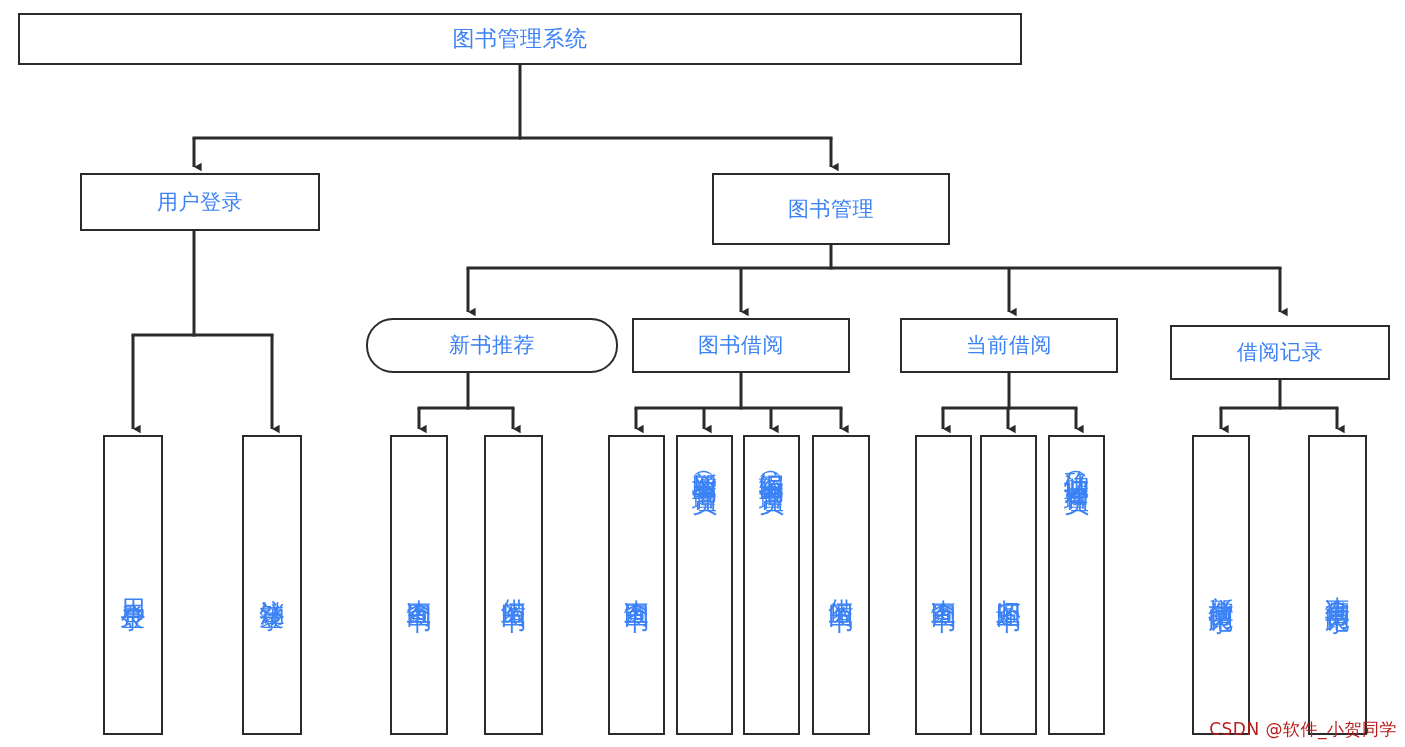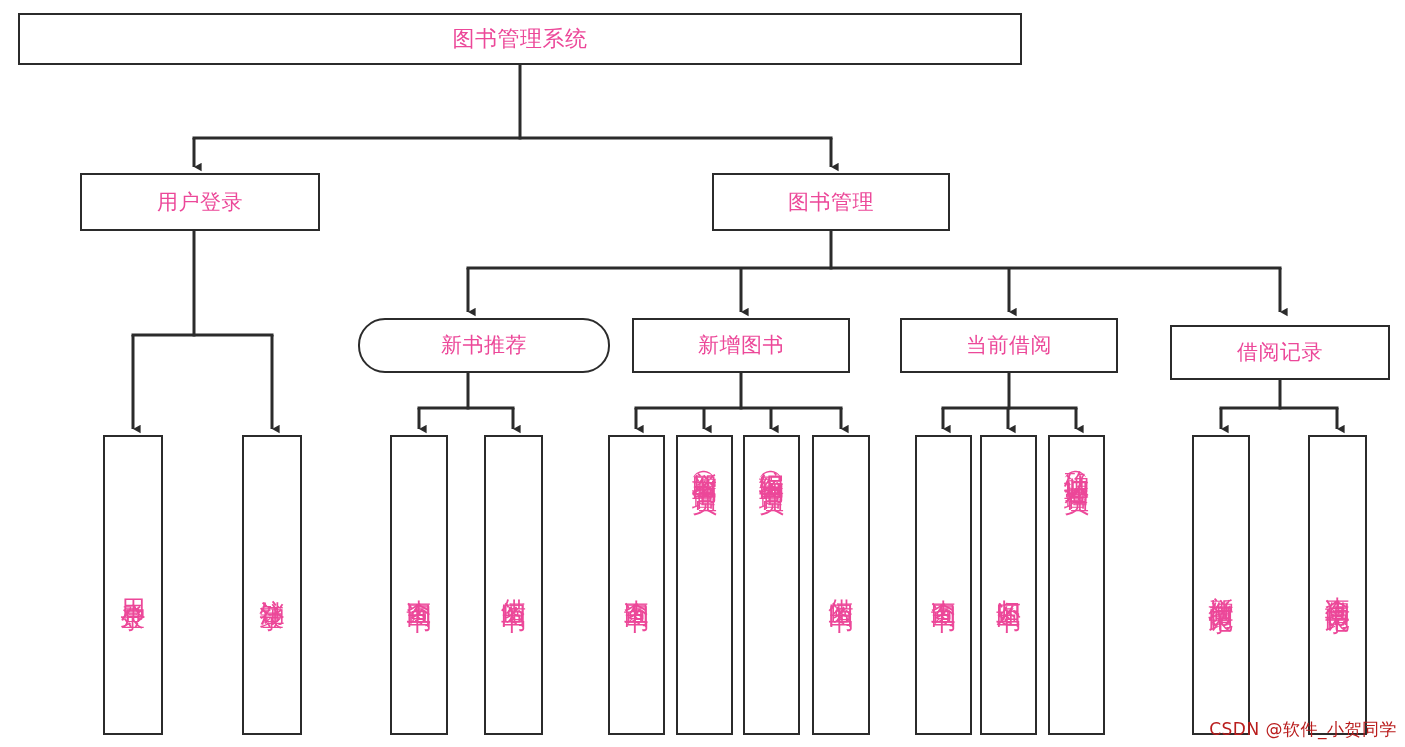--- a/index.html
+++ b/index.html
@@ -34,21 +34,21 @@
     background: #ffffff;
     border: 2px solid #2b2b2b;
     display: flex;
     align-items: center;
     justify-content: center;
     color: #3a3a3a;
   }
   .node-label {
     display: block;
     text-align: center;
-    color: #ec4899;
+    color: #3b82f6;
     line-height: 1.18;
   }
   
   .node.horiz .node-label {
     font-size: 21px;
     letter-spacing: 0.5px;
     white-space: nowrap;
   }
   .node.root .node-label {
     font-size: 22px;
@@ -167,29 +167,29 @@
     </g>
   </svg>
 
   <div class="node horiz root" style="left: 18px; top: 13px; width: 1004px; height: 52px; border-color: rgb(43, 43, 43); background: rgb(255, 255, 255); color: rgb(61, 61, 61);">
     <span class="node-label">图书管理系统</span>
   </div>
 
   <div class="node horiz" style="left: 80px; top: 173px; width: 240px; height: 58px; border-color: rgb(43, 43, 43); background: rgb(255, 255, 255); color: rgb(61, 61, 61);">
     <span class="node-label">用户登录</span>
   </div>
-  <div class="node horiz" style="left: 712px; top: 173px; width: 238px; height: 58px; border-color: rgb(43, 43, 43); background: rgb(255, 255, 255); color: rgb(61, 61, 61);">
+  <div class="node horiz" style="left: 712px; top: 173px; width: 238px; height: 72px; border-color: rgb(43, 43, 43); background: rgb(255, 255, 255); color: rgb(61, 61, 61);">
     <span class="node-label">图书管理</span>
   </div>
 
-  <div class="node horiz" style="left: 358px; top: 318px; width: 252px; height: 55px; border-color: rgb(43, 43, 43); background: rgb(255, 255, 255); color: rgb(61, 61, 61); border-radius: 27px;">
+  <div class="node horiz" style="left: 366px; top: 318px; width: 252px; height: 55px; border-color: rgb(43, 43, 43); background: rgb(255, 255, 255); color: rgb(61, 61, 61); border-radius: 27px;">
     <span class="node-label">新书推荐</span>
   </div>
   <div class="node horiz" style="left: 632px; top: 318px; width: 218px; height: 55px; border-color: rgb(43, 43, 43); background: rgb(255, 255, 255); color: rgb(61, 61, 61);">
-    <span class="node-label">新增图书</span>
+    <span class="node-label">图书借阅</span>
   </div>
   <div class="node horiz" style="left: 900px; top: 318px; width: 218px; height: 55px; border-color: rgb(43, 43, 43); background: rgb(255, 255, 255); color: rgb(61, 61, 61); justify-content: center;">
     <span class="node-label">当前借阅</span>
   </div>
   <div class="node horiz" style="left: 1170px; top: 318px; width: 220px; height: 55px; border-color: rgb(43, 43, 43); background: rgb(255, 255, 255); color: rgb(61, 61, 61); margin-top: 7px;">
     <span class="node-label">借阅记录</span>
   </div>
 
   <div class="node vert center" style="left: 103px; top: 435px; width: 60px; height: 300px; border-color: rgb(43, 43, 43); background: rgb(255, 255, 255); color: rgb(61, 61, 61);">
     <span class="node-label">用户登录</span>

